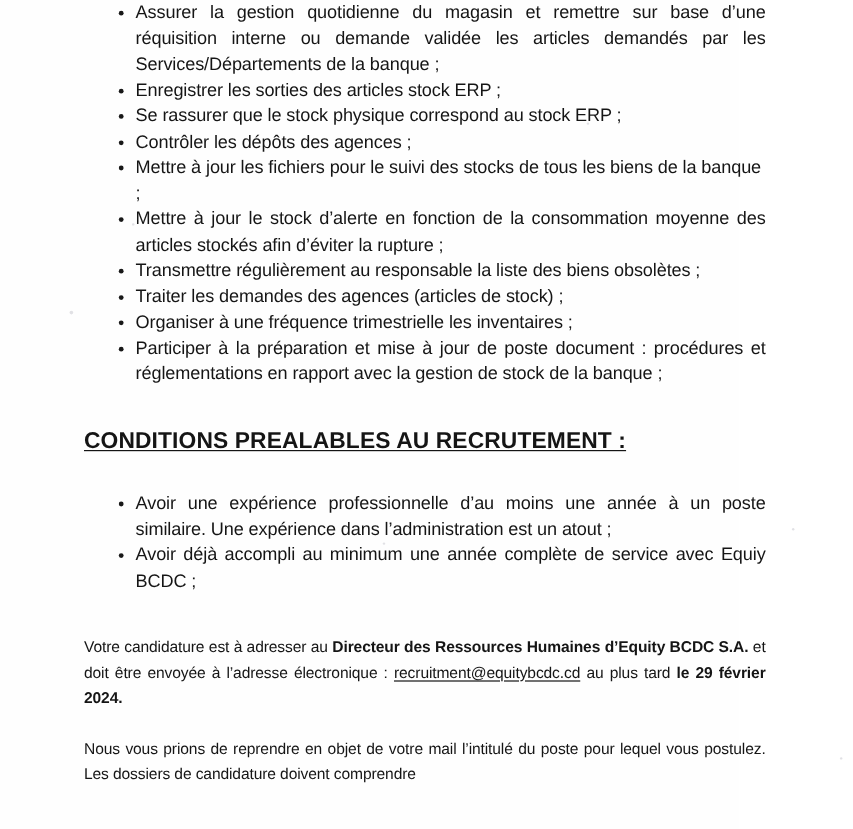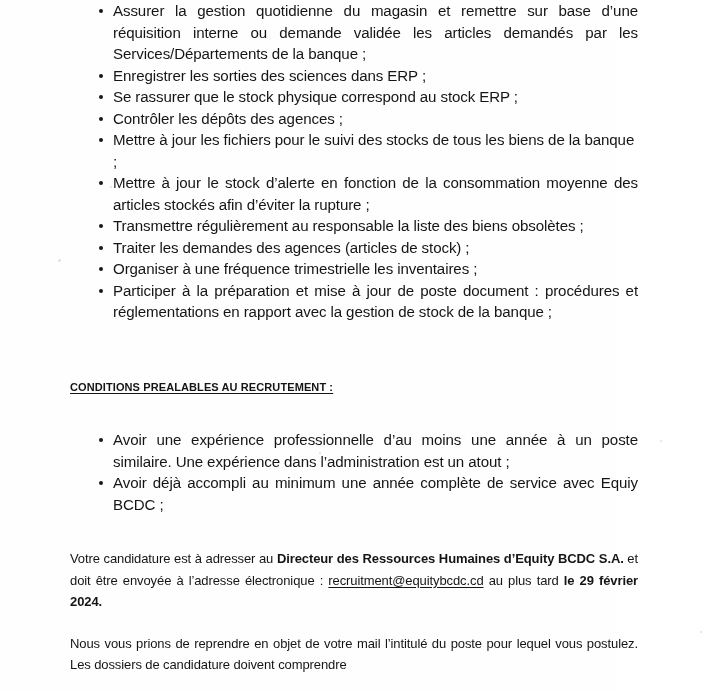--- a/index.html
+++ b/index.html
@@ -63,28 +63,27 @@
     width: 4px;
     height: 4px;
     background: #181818;
     border-radius: 50%;
   }
   ul.bullets > li.nojust {
     text-align: left;
   }
 
   .section-heading {
-    font-size: 11px;
+    font-size: 19px;
     line-height: 21.5px;
     font-weight: bold;
     text-decoration: underline;
     text-underline-offset: 2px;
     letter-spacing: 0.1px;
     white-space: nowrap;
-    margin-top: 20px;
   }
 
   p.para {
     margin: 0;
     font-size: 13px;
     line-height: 21.5px;
     text-align: justify;
     text-justify: inter-word;
     letter-spacing: -0.1px;
   }
@@ -106,21 +105,21 @@
   <span class="speck" style="left:110px; top:186px; width:2px; height:2px;"></span>
   <span class="speck" style="left:489px; top:102px; width:2px; height:2px;"></span>
   <span class="speck" style="left:660px; top:440px; width:2px; height:2px;"></span>
   <span class="speck" style="left:319px; top:452px; width:2px; height:2px;"></span>
   <span class="speck" style="left:700px; top:631px; width:2px; height:2px;"></span>
 
   <div class="content">
 
     <ul class="bullets">
       <li>Assurer la gestion quotidienne du magasin et remettre sur base d’une réquisition interne ou demande validée les articles demandés par les Services/Départements de la banque ;</li>
-      <li class="nojust">Enregistrer les sorties des sciences dans ERP ;</li>
+      <li class="nojust">Enregistrer les sorties des articles stock ERP ;</li>
       <li class="nojust">Se rassurer que le stock physique correspond au stock ERP ;</li>
       <li class="nojust">Contrôler les dépôts des agences ;</li>
       <li class="nojust">Mettre à jour les fichiers pour le suivi des stocks de tous les biens de la banque ;</li>
       <li>Mettre à jour le stock d’alerte en fonction de la consommation moyenne des articles stockés afin d’éviter la rupture ;</li>
       <li class="nojust">Transmettre régulièrement au responsable la liste des biens obsolètes ;</li>
       <li class="nojust">Traiter les demandes des agences (articles de stock) ;</li>
       <li class="nojust">Organiser à une fréquence trimestrielle les inventaires ;</li>
       <li>Participer à la préparation et mise à jour de poste document : procédures et réglementations en rapport avec la gestion de stock de la banque ;</li>
     </ul>
 

